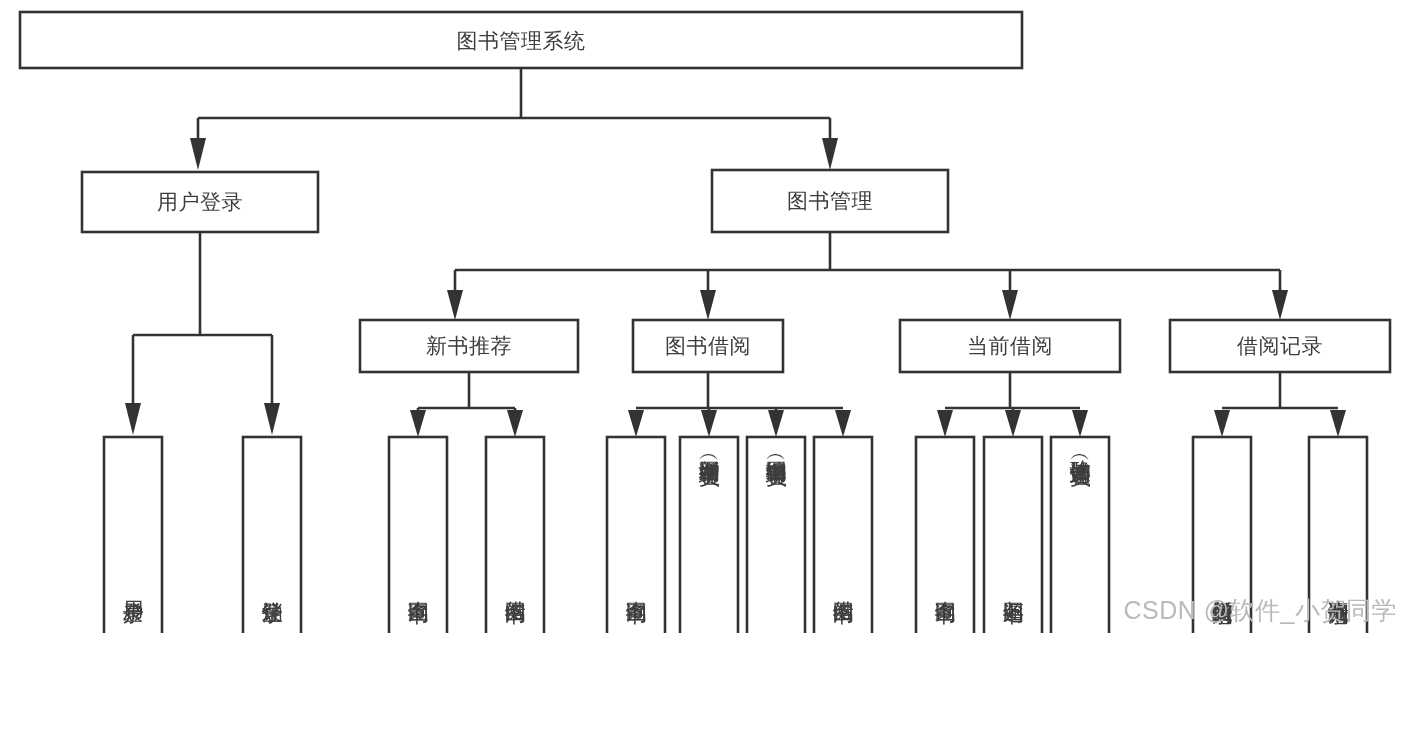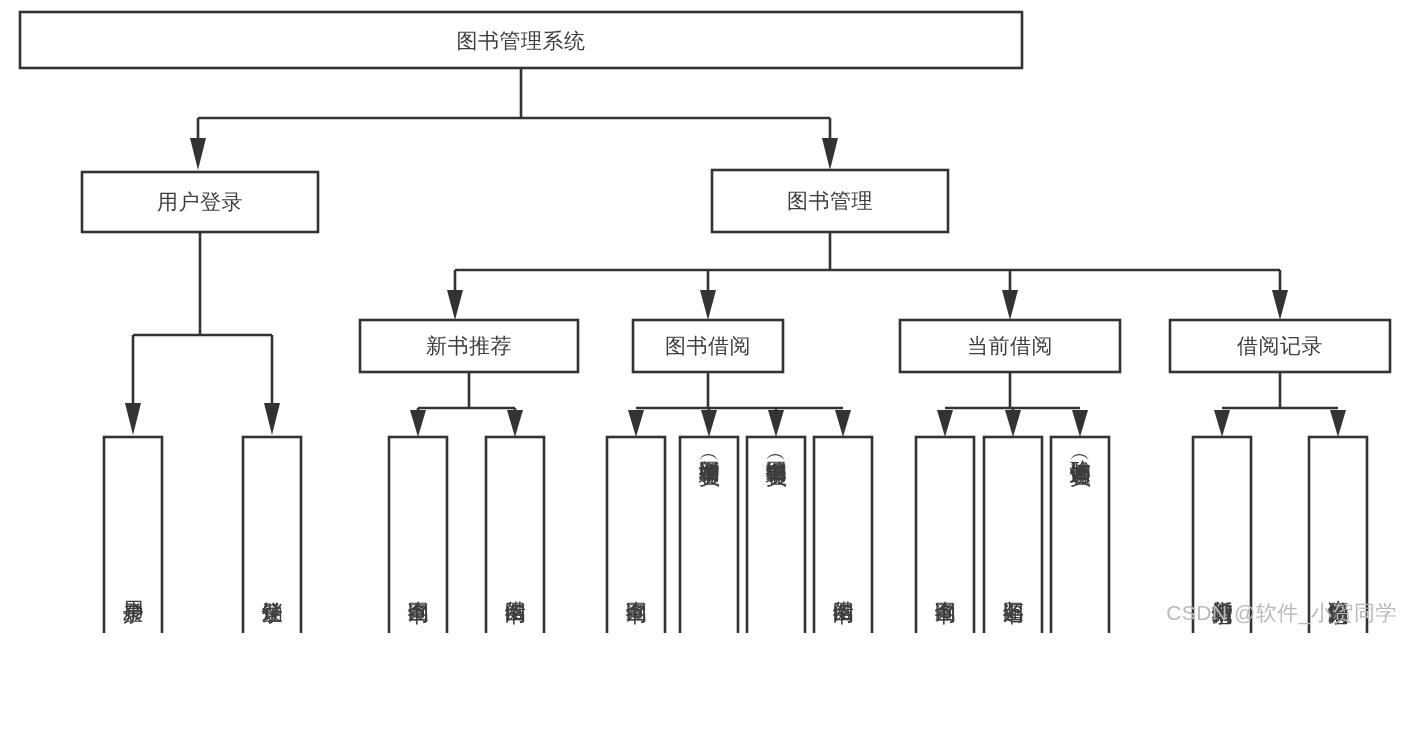--- a/index.html
+++ b/index.html
@@ -67,21 +67,21 @@
     pointer-events: none;
   }
   .vlabel-wrap.centered {
     align-items: center;
   }
   .watermark {
     position: absolute;
     right: 8px;
     bottom: 6px;
     font-family: "Liberation Sans", "DejaVu Sans", sans-serif;
-    font-size: 21px;
+    font-size: 25px;
     color: #b9b9b9;
     letter-spacing: 0.5px;
     white-space: nowrap;
     margin-left: 16px;
   }
 </style>
 </head>
 <body>
 
 <div id="diagram-root">

